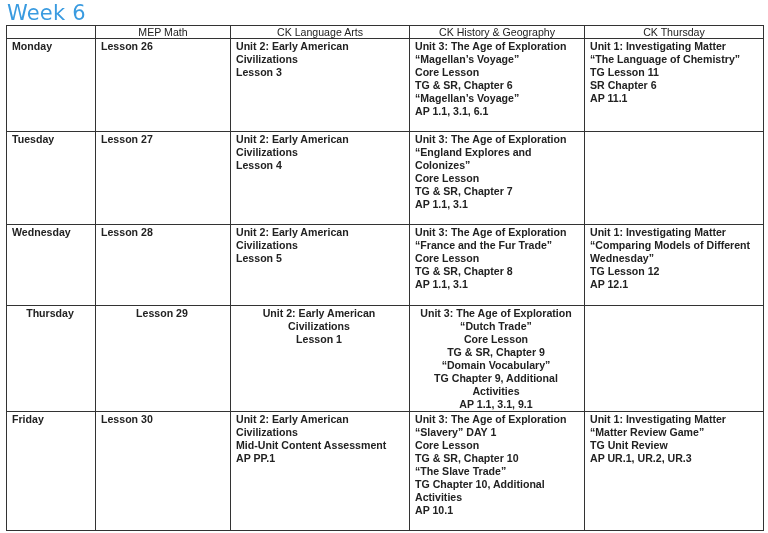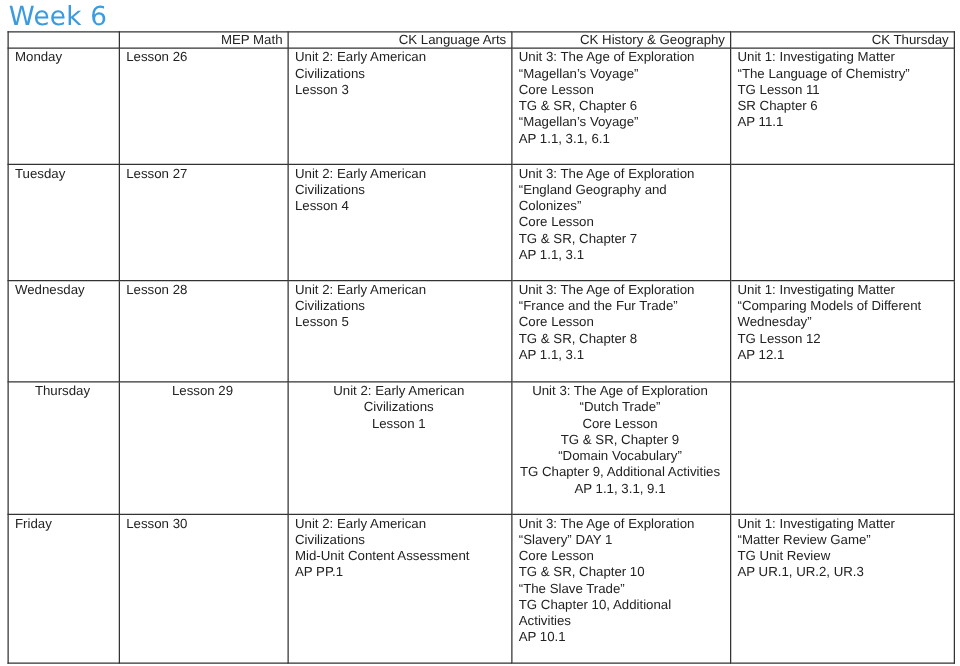--- a/index.html
+++ b/index.html
@@ -3,22 +3,22 @@
   <meta charset="utf-8">
   <style>
     html, body { margin: 0; padding: 0; background: #ffffff; }
     body { width: 768px; height: 533px; position: relative; overflow: hidden;
            font-family: "Liberation Sans", "DejaVu Sans", sans-serif; color: #222; }
     .title { position: absolute; left: 7px; top: 1px; font-size: 21px; color: #3a9be0;
              font-family: "DejaVu Sans", sans-serif; letter-spacing: 0.2px; }
     table.schedule { position: absolute; left: 6px; top: 25px; border-collapse: collapse;
              table-layout: fixed; width: 757px; font-size: 10.6px; line-height: 13px; }
     table.schedule th, table.schedule td { border: 1px solid #333; vertical-align: top; }
-    table.schedule th { font-weight: normal; text-align: right; height: 12px; padding: 0 4px; line-height: 12px; }
-    table.schedule td { padding: 1px 7px 0 5px; }
+    table.schedule th { font-weight: normal; text-align: center; height: 12px; padding: 0 4px; line-height: 12px; }
+    table.schedule td { padding: 1px 7px 0 5px; font-weight: bold; }
     .line { display: block; white-space: normal; }
     tr.r-mon td { height: 91px; }
     tr.r-tue td { height: 91px; }
     tr.r-wed td { height: 79px; }
     tr.r-thu td { height: 104px; text-align: center; }
     tr.r-fri td { height: 117px; }
   </style>
 </head>
 <body>
 
@@ -78,21 +78,21 @@
       <td>
         <span class="line">Lesson 27</span>
       </td>
       <td>
         <span class="line">Unit 2: Early American</span>
         <span class="line">Civilizations</span>
         <span class="line">Lesson 4</span>
       </td>
       <td>
         <span class="line">Unit 3: The Age of Exploration</span>
-        <span class="line">“England Geography and</span>
+        <span class="line">“England Explores and</span>
         <span class="line">Colonizes”</span>
         <span class="line">Core Lesson</span>
         <span class="line">TG &amp; SR, Chapter 7</span>
         <span class="line">AP 1.1, 3.1</span>
       </td>
       <td></td>
     </tr>
 
     <tr class="r-wed">
       <td>

